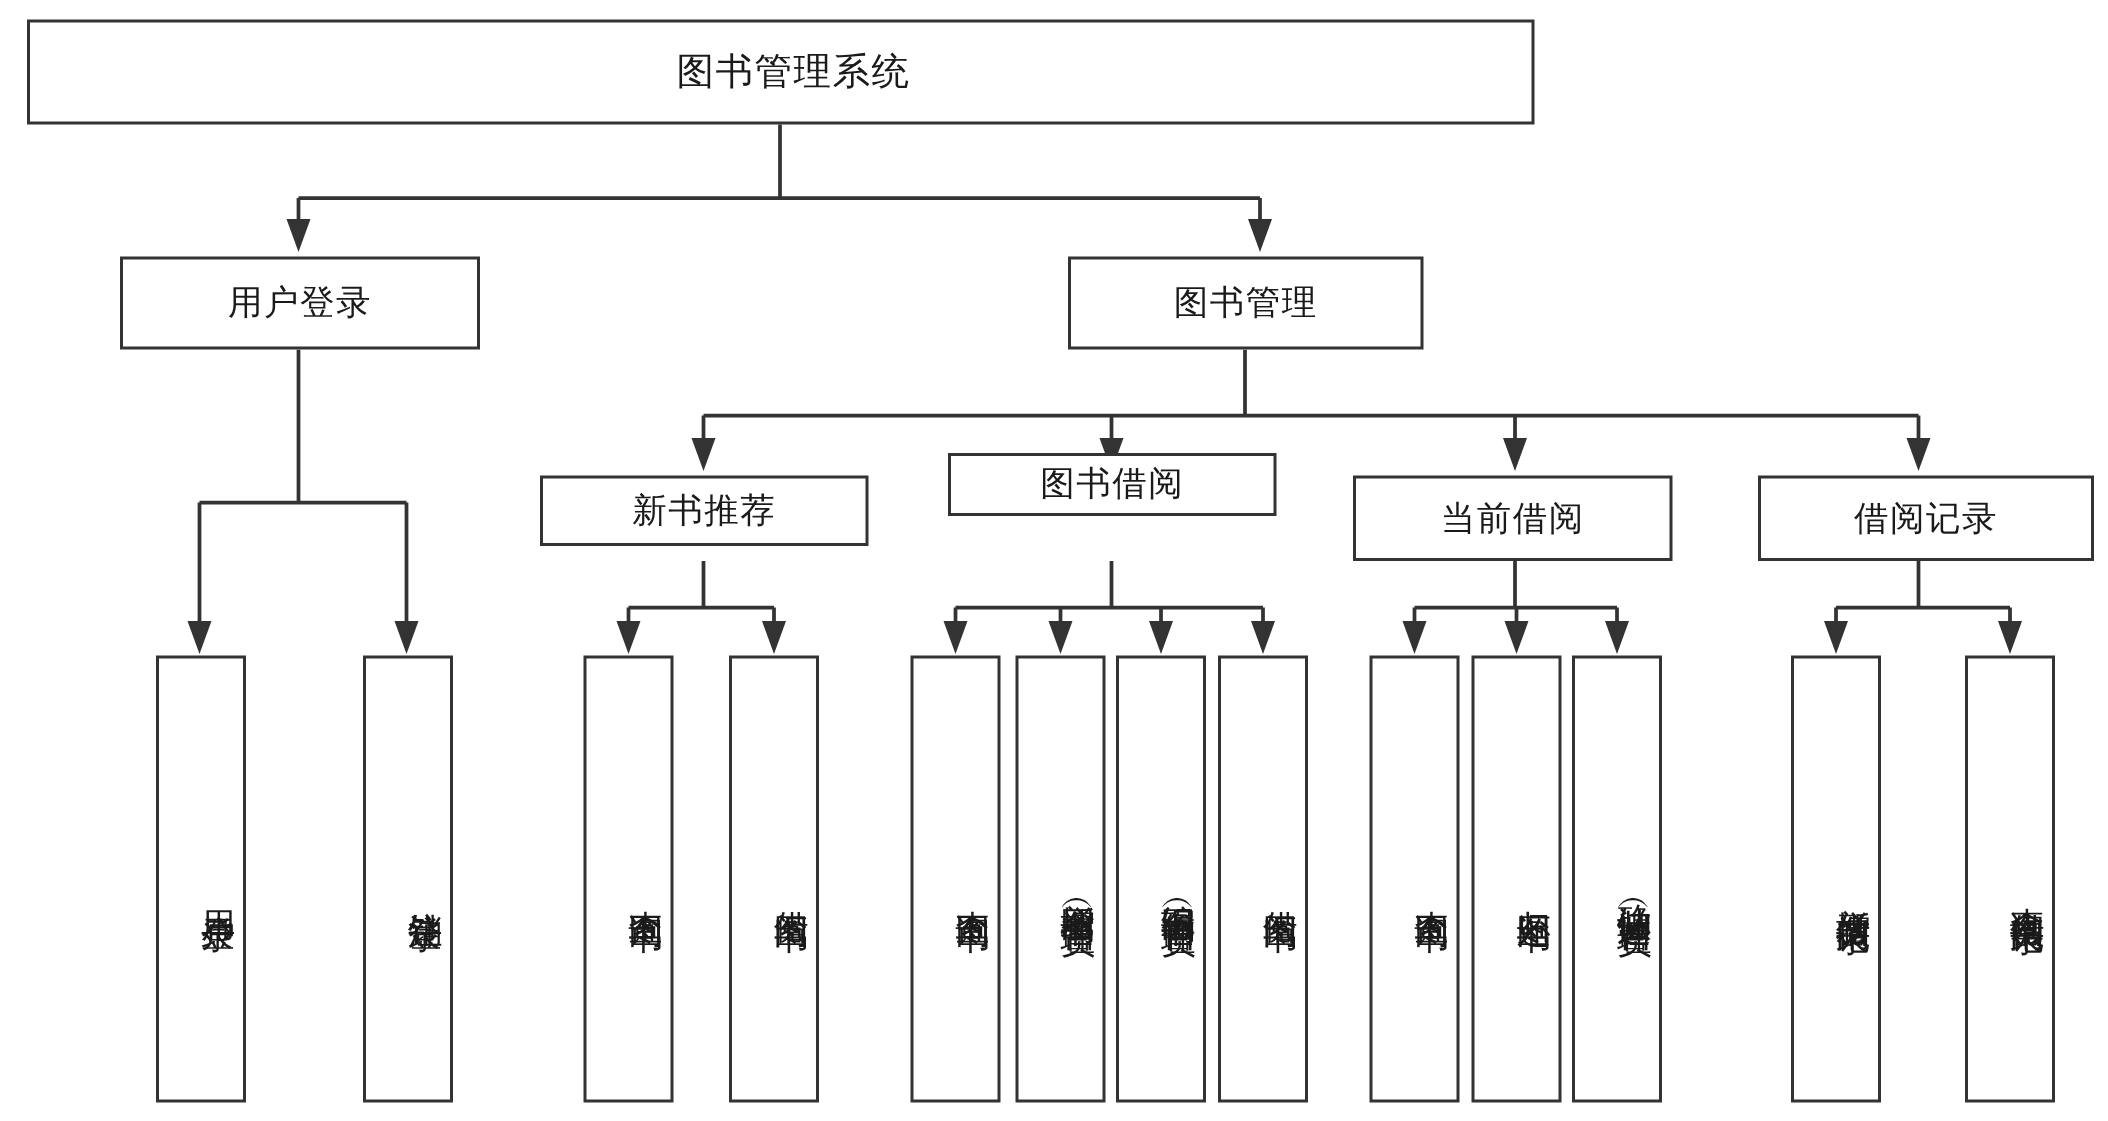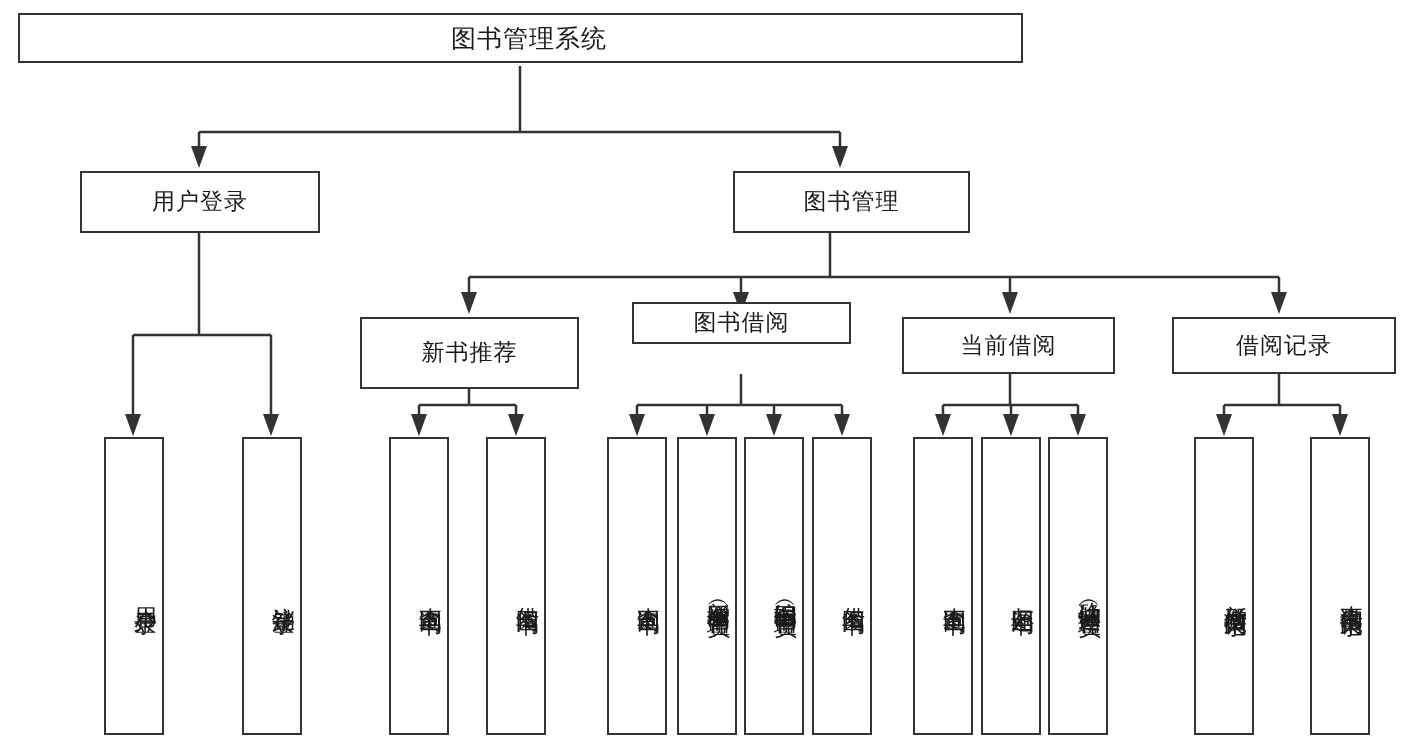--- a/index.html
+++ b/index.html
@@ -124,30 +124,30 @@
         <polygon points="834,414 850,414 842,436"></polygon>
         <polygon points="935,414 951,414 943,436"></polygon>
         <polygon points="1003,414 1019,414 1011,436"></polygon>
         <polygon points="1070,414 1086,414 1078,436"></polygon>
         <polygon points="1216,414 1232,414 1224,436"></polygon>
         <polygon points="1332,414 1348,414 1340,436"></polygon>
       </g>
   </svg>
 
   <div id="nodes-layer">
-      <div class="node horiz root" style="left: 18px; top: 13px; width: 1005px; height: 50px; padding-left: 17px;">
+      <div class="node horiz root" style="left: 18px; top: 13px; width: 1005px; height: 70px; padding-left: 17px;">
         <span>图书管理系统</span>
       </div>
       <div class="node horiz" style="left: 80px; top: 171px; width: 240px; height: 62px;">
         <span>用户登录</span>
       </div>
-      <div class="node horiz" style="left: 712px; top: 171px; width: 237px; height: 62px; margin-left: 21px;">
+      <div class="node horiz" style="left: 712px; top: 171px; width: 237px; height: 62px;">
         <span>图书管理</span>
       </div>
-      <div class="node horiz" style="left: 360px; top: 317px; width: 219px; height: 72px;">
+      <div class="node horiz" style="left: 360px; top: 317px; width: 219px; height: 47px;">
         <span>新书推荐</span>
       </div>
       <div class="node horiz" style="left: 632px; top: 302px; width: 219px; height: 42px;">
         <span>图书借阅</span>
       </div>
       <div class="node horiz" style="left: 902px; top: 317px; width: 213px; height: 57px;">
         <span>当前借阅</span>
       </div>
       <div class="node horiz" style="left: 1172px; top: 317px; width: 224px; height: 57px;">
         <span>借阅记录</span>

